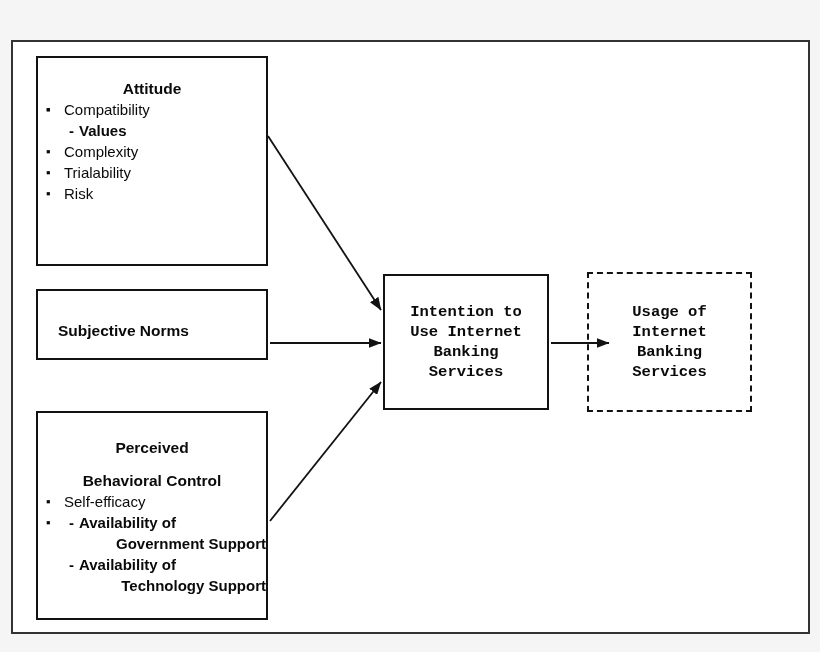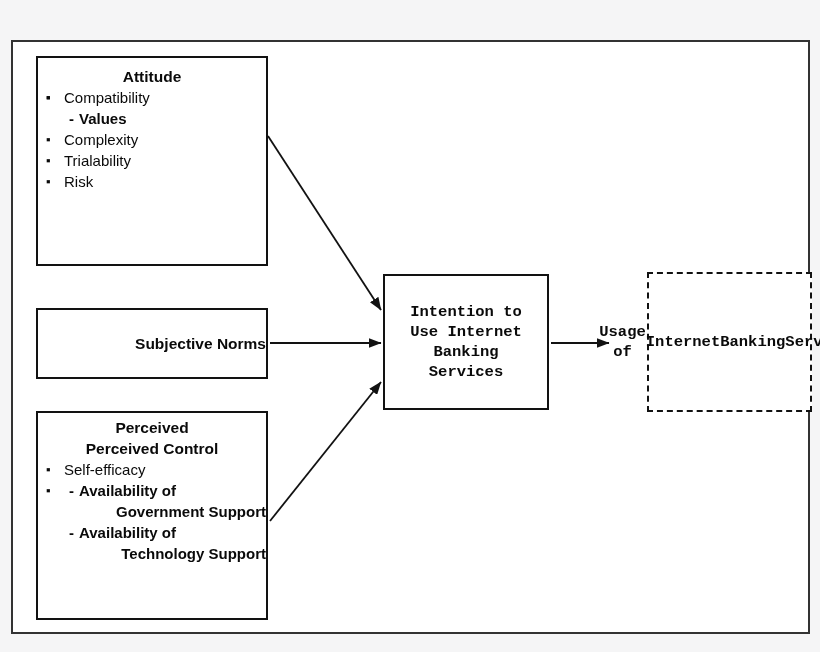--- a/index.html
+++ b/index.html
@@ -21,34 +21,35 @@
 
   .box {
     position: absolute;
     background: #ffffff;
     border: 2px solid #121212;
     font-size: 15px;
     line-height: 21px;
   }
 
   .box-attitude { left: 36px; top: 56px; width: 232px; height: 210px; padding-top: 8px; }
-  .box-subjective { left: 36px; top: 308px; width: 232px; height: 71px;
-    display: flex; align-items: center; justify-content: flex-end; }
-  .box-pbc { left: 36px; top: 411px; width: 232px; height: 209px; padding-top: 4px; }
+  .box-subjective { left: 36px; top: 289px; width: 232px; height: 71px;
+    display: flex; align-items: center; justify-content: flex-start; padding-left: 20px; }
+  .box-pbc { left: 36px; top: 411px; width: 232px; height: 209px; padding-top: 12px; }
   .box-intention { left: 383px; top: 274px; width: 166px; height: 136px;
     display: flex; flex-direction: column; align-items: center; justify-content: center; }
-  .box-usage { left: 647px; top: 272px; width: 165px; height: 140px;
+  .box-usage { left: 587px; top: 272px; width: 165px; height: 140px;
     border: 2px dashed #121212;
-    display: flex; flex-direction: row; align-items: center; justify-content: center; }
+    display: flex; flex-direction: column; align-items: center; justify-content: center; }
 
   .box-title {
     font-weight: bold;
     font-size: 15.5px;
     text-align: center;
     line-height: 21px;
+    margin-top: 12px;
   }
   .center-line { display: block; font-weight: bold; font-size: 15.5px; line-height: 20px; text-align: center; font-family: Liberation Mono, monospace; }
 
   .item { position: relative; padding-left: 26px; }
   .item .marker { position: absolute; left: 8px; top: 0; font-size: 13px; }
   .item.dash { padding-left: 44px; text-indent: -13px; font-weight: bold; }
   .item.dash .marker { position: static; font-size: 15px; padding-right: 5px; }
   .item .line2 { display: block; text-indent: 0; text-align: right; }
   .item .line2:empty { display: none; }
 
@@ -81,21 +82,21 @@
       <span class="marker">▪</span><span>Risk</span>
     </div>
   </div>
 
   <div class="box box-subjective">
     <div class="box-title">Subjective Norms</div>
   </div>
 
   <div class="box box-pbc">
     <div class="box-title">Perceived</div>
-    <div class="box-title">Perceived Control</div>
+    <div class="box-title">Behavioral Control</div>
     <div class="item">
       <span class="marker">▪</span><span>Self-efficacy</span>
     </div>
     <div class="item">
       <span class="marker">▪</span>
     </div>
     <div class="item dash">
       <span class="marker">-</span><span>Availability of</span>
       <span class="line2">Government Support</span>
     </div>

